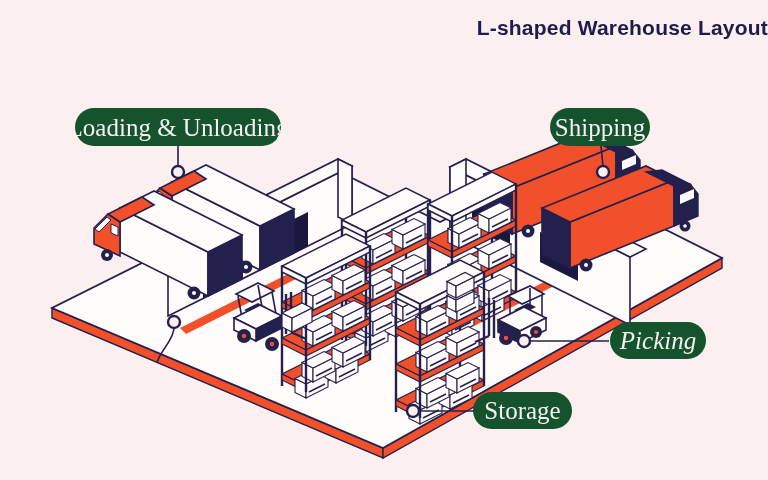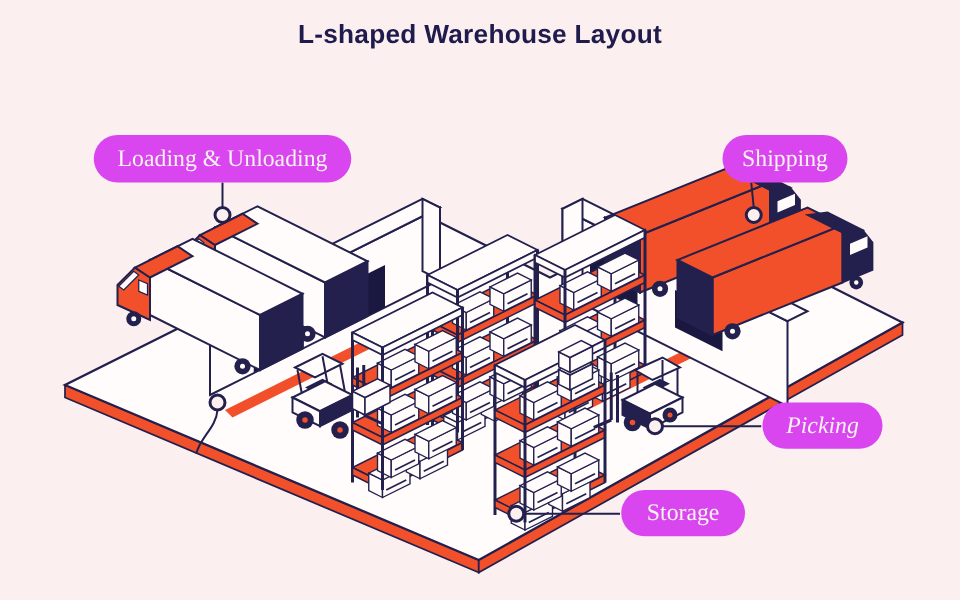--- a/index.html
+++ b/index.html
@@ -2,28 +2,28 @@
 <html><head>
 <meta charset="utf-8">
 <style>
   html,body{margin:0;padding:0;}
   .stage{
     position:relative;width:768px;height:480px;
     background:#FBF0EF;overflow:hidden;
     font-family:"Liberation Sans",sans-serif;
   }
   .title{
-    position:absolute;top:16px;left:0;width:768px;text-align:center;
+    position:absolute;top:16px;left:0;width:768px;text-align:right;
     font-size:21px;font-weight:bold;color:#1F1B4D;letter-spacing:.2px;
   }
   .pill{
-    position:absolute;background:#d946ef;color:#F7F2F1;
+    position:absolute;background:#14532d;color:#F7F2F1;
     border-radius:20px;display:flex;align-items:center;justify-content:center;
     font-family:"Liberation Serif","DejaVu Serif",serif;
-    font-size:19px;line-height:1;white-space:nowrap;
+    font-size:25px;line-height:1;white-space:nowrap;
   }
   svg{position:absolute;left:0;top:0;}
   .ln{stroke:#23204E;fill:none;stroke-width:1.6;}
   .mark{fill:#FBF0EF;stroke:#23204E;stroke-width:2.4;}
 </style>
 </head>
 <body>
 
 <div class="stage">
 
@@ -193,17 +193,17 @@
       <path class="ln" d="M419,411 L496,411"></path>
       <circle class="mark" cx="178" cy="172" r="6"></circle>
       <circle class="mark" cx="603" cy="172" r="6"></circle>
       <circle class="mark" cx="174" cy="322" r="6"></circle>
       <circle class="mark" cx="524" cy="341" r="6"></circle>
       <circle class="mark" cx="413" cy="411" r="6"></circle>
     </g>
   </svg>
 
   <div class="pill" style="left:75px;top:108px;width:206px;height:38px;">Loading &amp; Unloading</div>
-  <div class="pill" style="left:578px;top:108px;width:100px;height:38px;text-align:right;">Shipping</div>
+  <div class="pill" style="left:550px;top:108px;width:100px;height:38px;text-align:right;">Shipping</div>
   <div class="pill" style="left:610px;top:322px;width:96px;height:37px;font-style:italic;">Picking</div>
-  <div class="pill" style="left:497px;top:392px;width:99px;height:37px;">Storage</div>
+  <div class="pill" style="left:473px;top:392px;width:99px;height:37px;">Storage</div>
 
 </div>
 
 </body></html>

